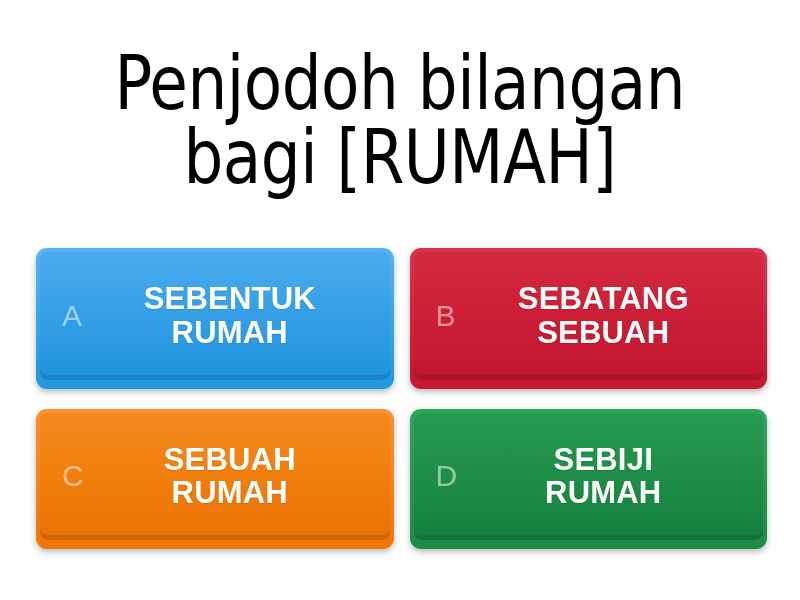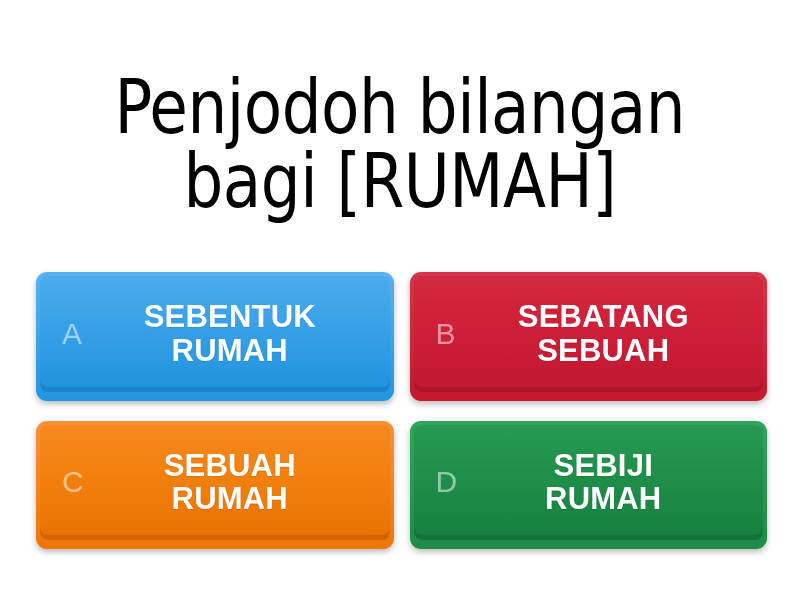--- a/index.html
+++ b/index.html
@@ -24,21 +24,20 @@
   }
 
   
   .question-area {
     height: 248px;
     display: flex;
     align-items: center;
     justify-content: center;
     padding: 8px 18px 16px 18px;
     box-sizing: border-box;
-    margin-top: 24px;
   }
   .question-title {
     font-family: "DejaVu Sans Condensed", "Liberation Sans Narrow", "Liberation Sans", sans-serif;
     font-size: 75px;
     line-height: 0.99;
     font-weight: 400;
     color: #000000;
     text-align: center;
     letter-spacing: -0.5px;
     transform: scaleX(0.93);

